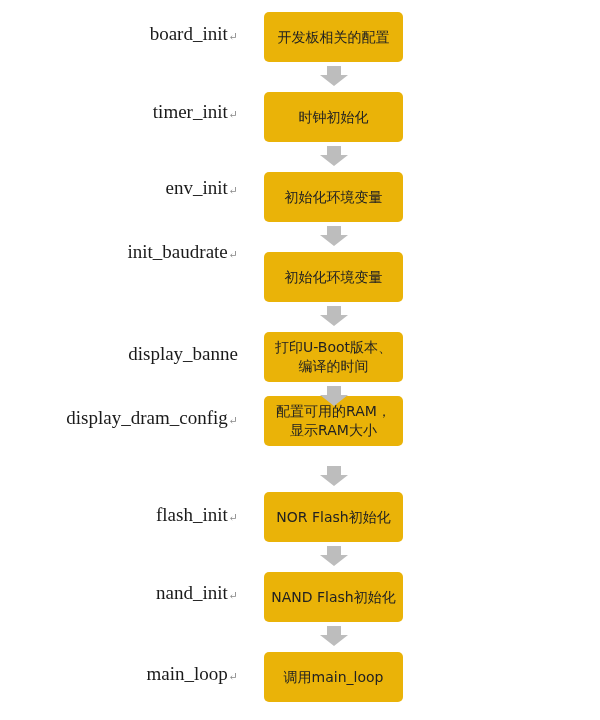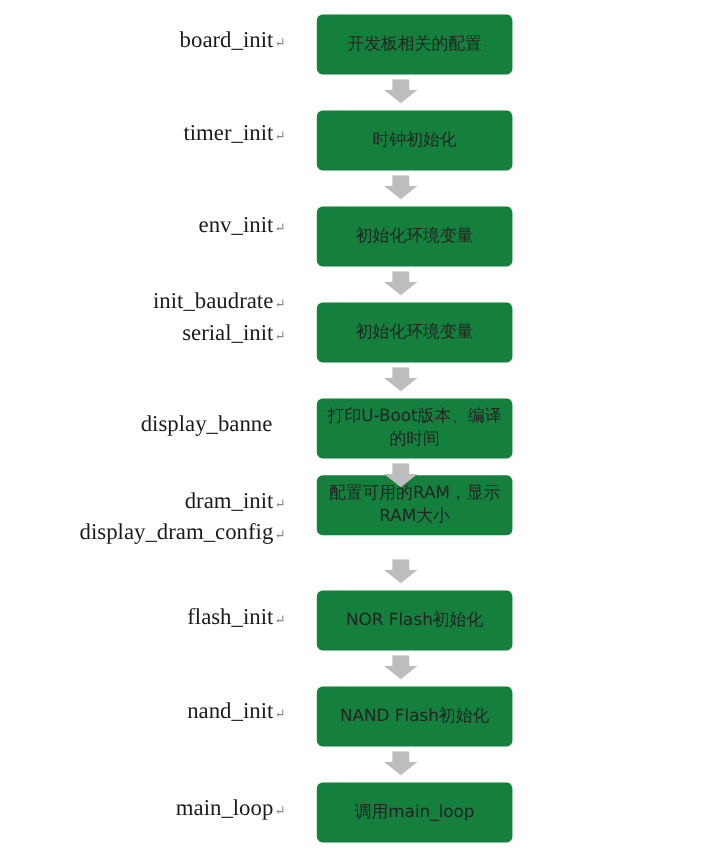--- a/index.html
+++ b/index.html
@@ -11,23 +11,23 @@
       font-size: 19px;
       color: #1a1a1a;
       text-align: right;
       line-height: 24px;
       white-space: nowrap;
     }
     .label .ret { font-size: 11px; color: #888; margin-left: 1px; }
     .box {
       position: absolute;
       left: 264px;
-      width: 163px;
+      width: 139px;
       height: 50px;
-      background: #15803d;
+      background: #eab308;
       border-radius: 5px;
       display: flex;
       align-items: center;
       justify-content: center;
       text-align: center;
       font-family: "DejaVu Sans", "Liberation Sans", sans-serif;
       font-size: 14px;
       line-height: 19px;
       color: #222;
       padding: 0 6px;
@@ -41,25 +41,23 @@
     }
   </style>
 </head>
 <body>
 
 <div class="label" style="top:22px;"><span>board_init</span><span class="ret">↵</span></div>
 <div class="label" style="top:100px;"><span>timer_init</span><span class="ret">↵</span></div>
 <div class="label" style="top:176px;"><span>env_init</span><span class="ret">↵</span></div>
 <div class="label" style="top:240px;">
   <div><span>init_baudrate</span><span class="ret">↵</span></div>
-  <div><span>serial_init</span><span class="ret">↵</span></div>
 </div>
-<div class="label" style="top:342px; right:373px;"><span>display_banne</span></div>
+<div class="label" style="top:342px; right:362px;"><span>display_banne</span></div>
 <div class="label" style="top:406px;">
-  <div><span>dram_init</span><span class="ret">↵</span></div>
   <div><span>display_dram_config</span><span class="ret">↵</span></div>
 </div>
 <div class="label" style="top:503px;"><span>flash_init</span><span class="ret">↵</span></div>
 <div class="label" style="top:581px;"><span>nand_init</span><span class="ret">↵</span></div>
 <div class="label" style="top:662px;"><span>main_loop</span><span class="ret">↵</span></div>
 
 <div class="box" style="top:12px;">
     <span>开发板相关的配置</span>
   </div>
 <div class="box" style="top:92px;">

